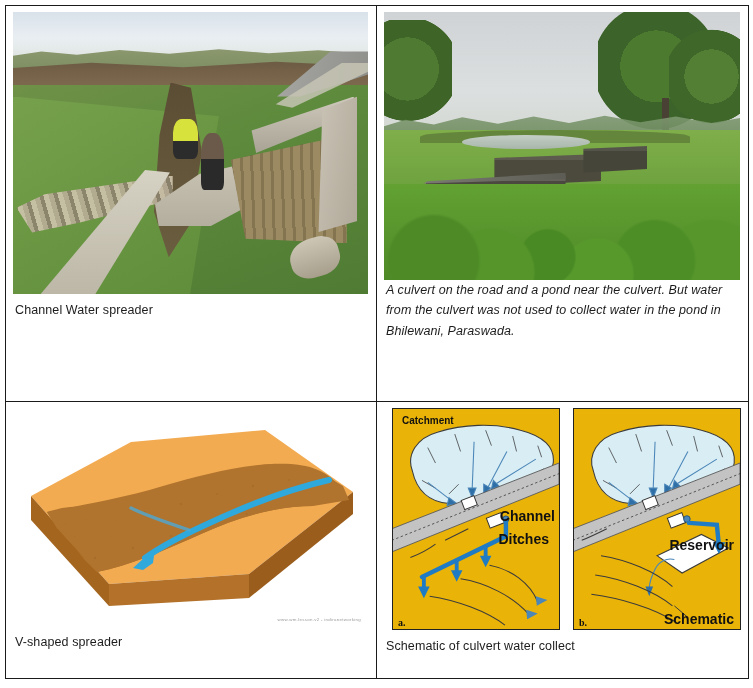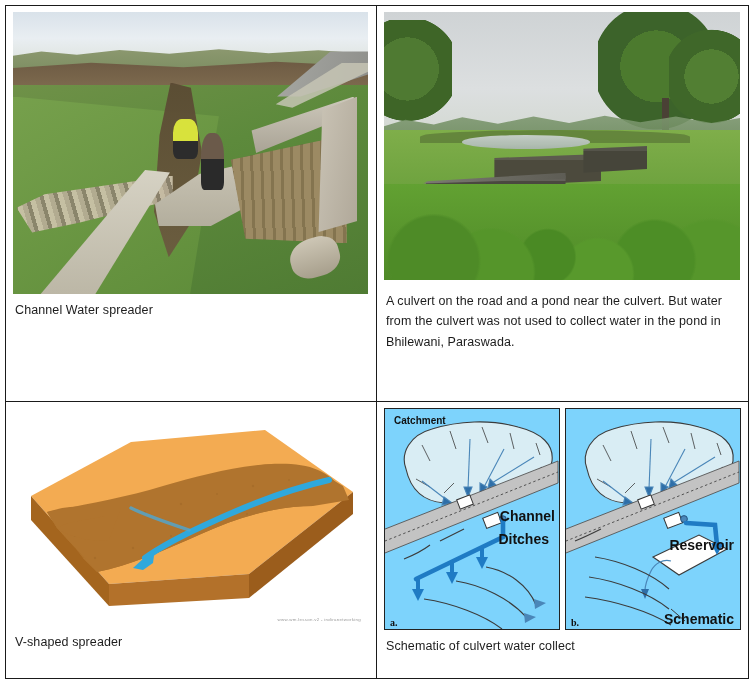--- a/index.html
+++ b/index.html
@@ -42,21 +42,21 @@
     flex-direction: column;
   }
 
   .caption {
     font-size: 12.5px;
     color: #1c1c1c;
     line-height: 1.62;
     letter-spacing: .1px;
     padding: 6px 2px 0 2px;
   }
-  .caption-block { padding-top: 11px; }
+  .caption-block { padding-top: 0; font-style: italic; }
 
   
   .photo {
     position: relative;
     overflow: hidden;
     background: #cfcfcf;
   }
 
   
   .ph1 { width: 355px; height: 282px; }
@@ -237,21 +237,21 @@
   .watermark {
     position: absolute; right: 8px; bottom: 4px;
     font-size: 4.4px; color: #9a9a9a; letter-spacing: .3px;
     filter: blur(.45px);
   }
 
   
   .schematic { width: 357px; height: 222px; display: flex; gap: 5px; }
   .schem-panel {
     flex: 1; position: relative;
-    border: 1px solid #222; background: #7dd3fc;
+    border: 1px solid #222; background: #eab308; margin-left: 8px;
   }
   .schem-panel svg { display: block; width: 100%; height: 100%; }
   .panel-tag {
     position: absolute; left: 5px; bottom: 1px;
     font-size: 10px; font-weight: 700; color: #111;
     font-family: "Liberation Serif", serif;
   }
   .sch-label {
     position: absolute;
     font-size: 14px; font-weight: 700; color: #111;

